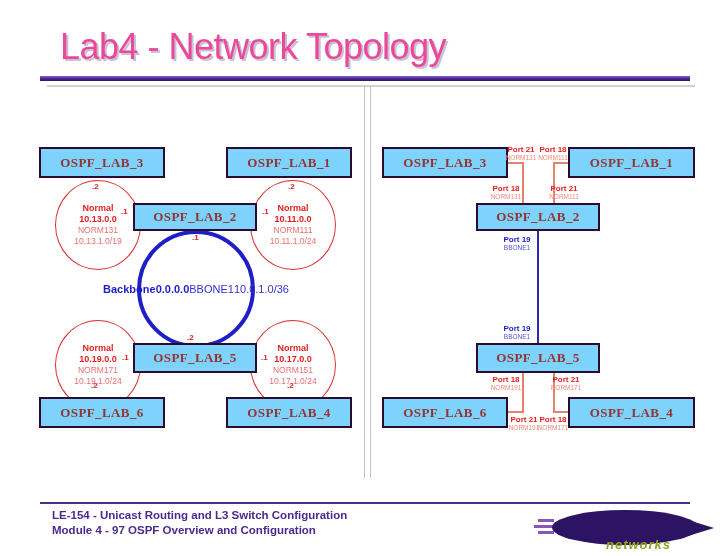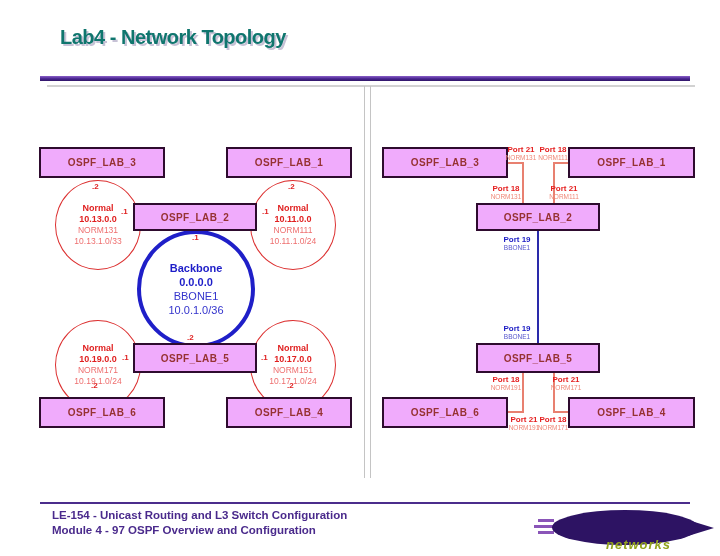--- a/index.html
+++ b/index.html
@@ -1,37 +1,37 @@
 <!DOCTYPE html>
 <html><head>
 <meta charset="utf-8">
 <style>
   html,body{margin:0;padding:0;background:#fff;}
   #slide{position:relative;width:720px;height:556px;background:#ffffff;overflow:hidden;
          font-family:"Liberation Sans",sans-serif;}
   .abs{position:absolute;}
   
-  .title{left:60px;top:26px;font-size:20px;font-weight:700;letter-spacing:-0.5px;
-         color:#0f766e;text-shadow:2px 2px 0 #c7c2d6;white-space:nowrap;}
+  .title{left:60px;top:26px;font-size:36px;font-weight:400;letter-spacing:-0.5px;
+         color:#ec4899;text-shadow:2px 2px 0 #c7c2d6;white-space:nowrap;}
   .rule{left:40px;top:76px;width:650px;height:5px;
         background:linear-gradient(#8a5fc9,#4a2590 55%,#2e1566);}
   .rule-shadow{left:47px;top:85px;width:648px;height:2px;background:#d2d2d2;}
   .vdiv{top:86px;width:1px;height:392px;background:#c4c4c4;}
   
-  .box{background:#f0abfc;border:2px solid #2e0b2e;box-sizing:border-box;
+  .box{background:#7dd3fc;border:2px solid #2e0b2e;box-sizing:border-box;
        display:flex;align-items:center;justify-content:center;
-       font-size:10px;font-weight:bold;color:#963232;letter-spacing:.4px;z-index:5;}
+       font-size:13px;font-weight:bold;color:#963232;letter-spacing:.4px;z-index:5;font-family:Liberation Serif, serif;}
   
   .circle{border:1.5px solid #dc3030;border-radius:50%;box-sizing:border-box;z-index:2;
           display:flex;flex-direction:column;align-items:center;justify-content:center;
           text-align:center;background:transparent;}
   .circle .b{font-weight:bold;color:#e02020;font-size:9px;line-height:11px;}
   .circle .r{color:#ee6e6e;font-size:8.5px;line-height:11px;}
   .bk{border:4px solid #1f1fc8;border-radius:50%;box-sizing:border-box;z-index:1;
-      display:flex;flex-direction:column;align-items:center;justify-content:center;text-align:center;}
+      display:flex;flex-direction:row;align-items:center;justify-content:center;text-align:center;}
   .bk .b{font-weight:bold;color:#1d1dc8;font-size:11px;line-height:14px;}
   .bk .r{color:#3333cc;font-size:11px;line-height:14px;}
   .oct{font-size:8px;font-weight:bold;color:#e02020;z-index:8;}
   
   .seg{background:#e88070;z-index:1;}
   .segblue{background:#2a2aaa;z-index:1;}
   
   .plabel{width:46px;text-align:center;z-index:8;line-height:7px;}
   .plabel .p{display:block;font-size:8px;font-weight:bold;color:#e51f1f;line-height:8px;}
   .plabel .d{display:block;font-size:6.5px;color:#ef8878;line-height:7px;}
@@ -60,21 +60,21 @@
   <div class="abs rule"></div>
   <div class="abs rule-shadow"></div>
 
   <div class="abs vdiv" style="left:364px;"></div>
   <div class="abs vdiv" style="left:370px;"></div>
 
   <div class="abs circle" style="left:55px;top:180px;width:86px;height:90px;">
     <span class="b">Normal</span>
     <span class="b">10.13.0.0</span>
     <span class="r">NORM131</span>
-    <span class="r">10.13.1.0/33</span>
+    <span class="r">10.13.1.0/19</span>
   </div>
   <div class="abs circle" style="left:250px;top:180px;width:86px;height:90px;">
     <span class="b">Normal</span>
     <span class="b">10.11.0.0</span>
     <span class="r">NORM111</span>
     <span class="r">10.11.1.0/24</span>
   </div>
   <div class="abs bk" style="left:137px;top:230px;width:118px;height:118px;">
     <span class="b">Backbone</span>
     <span class="b">0.0.0.0</span>

